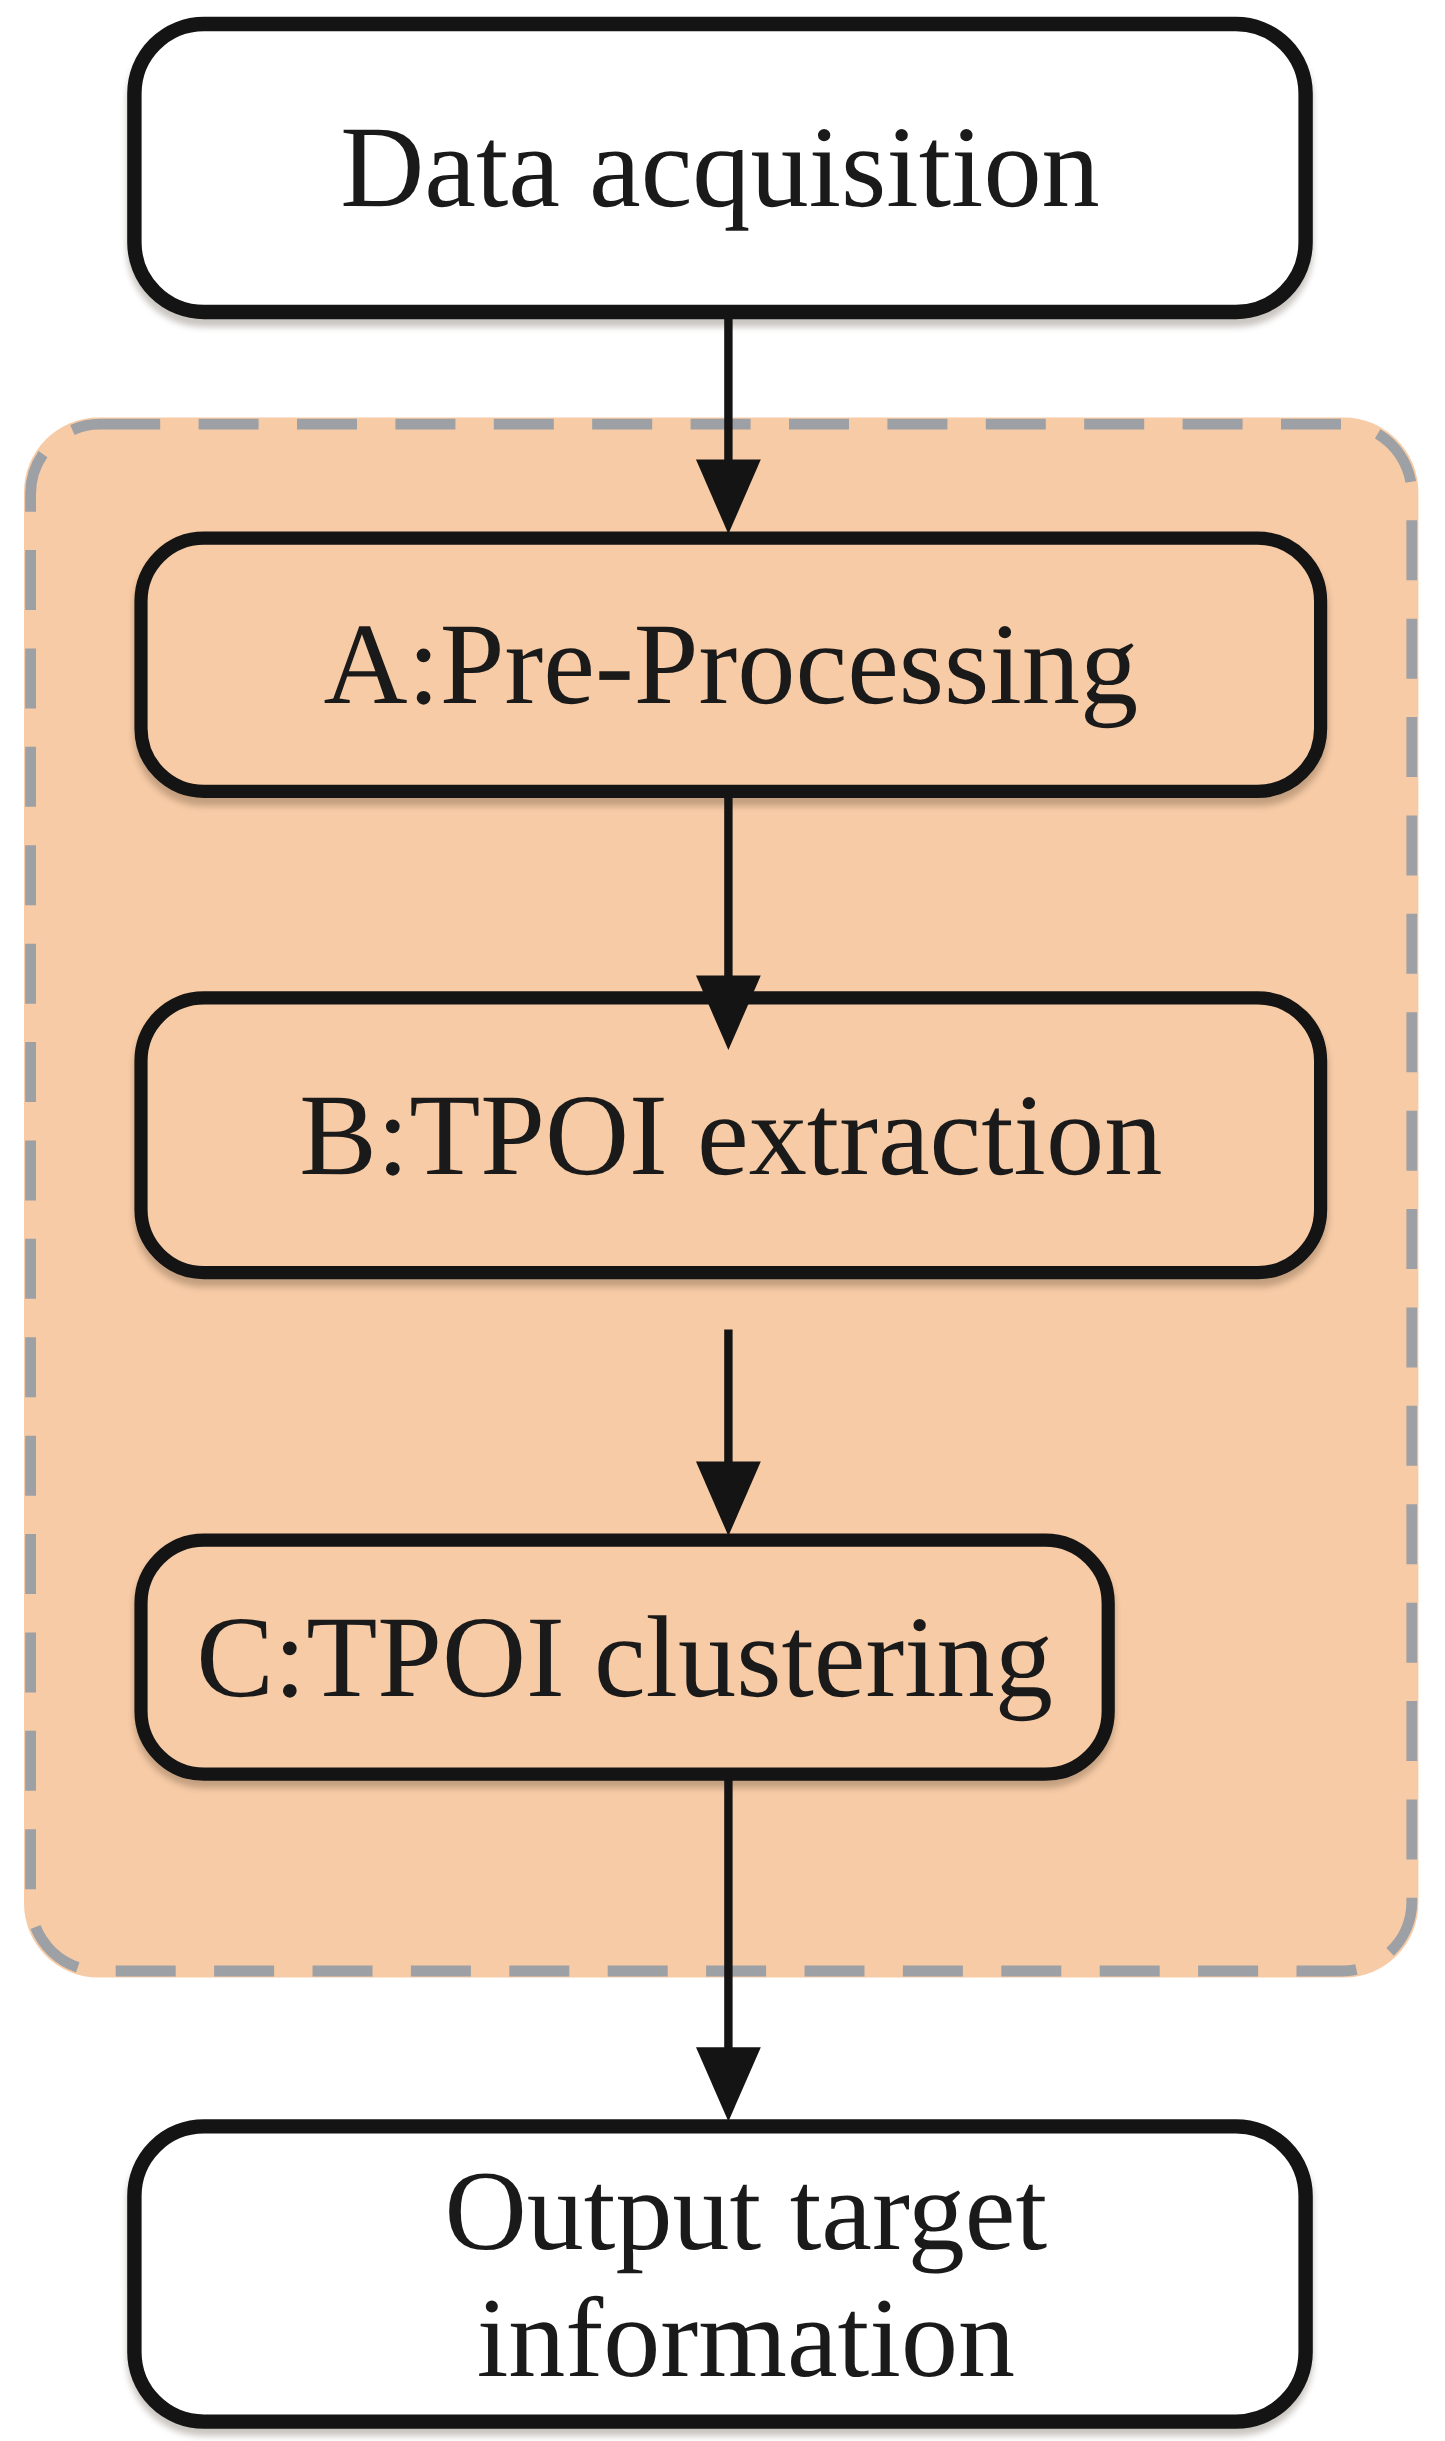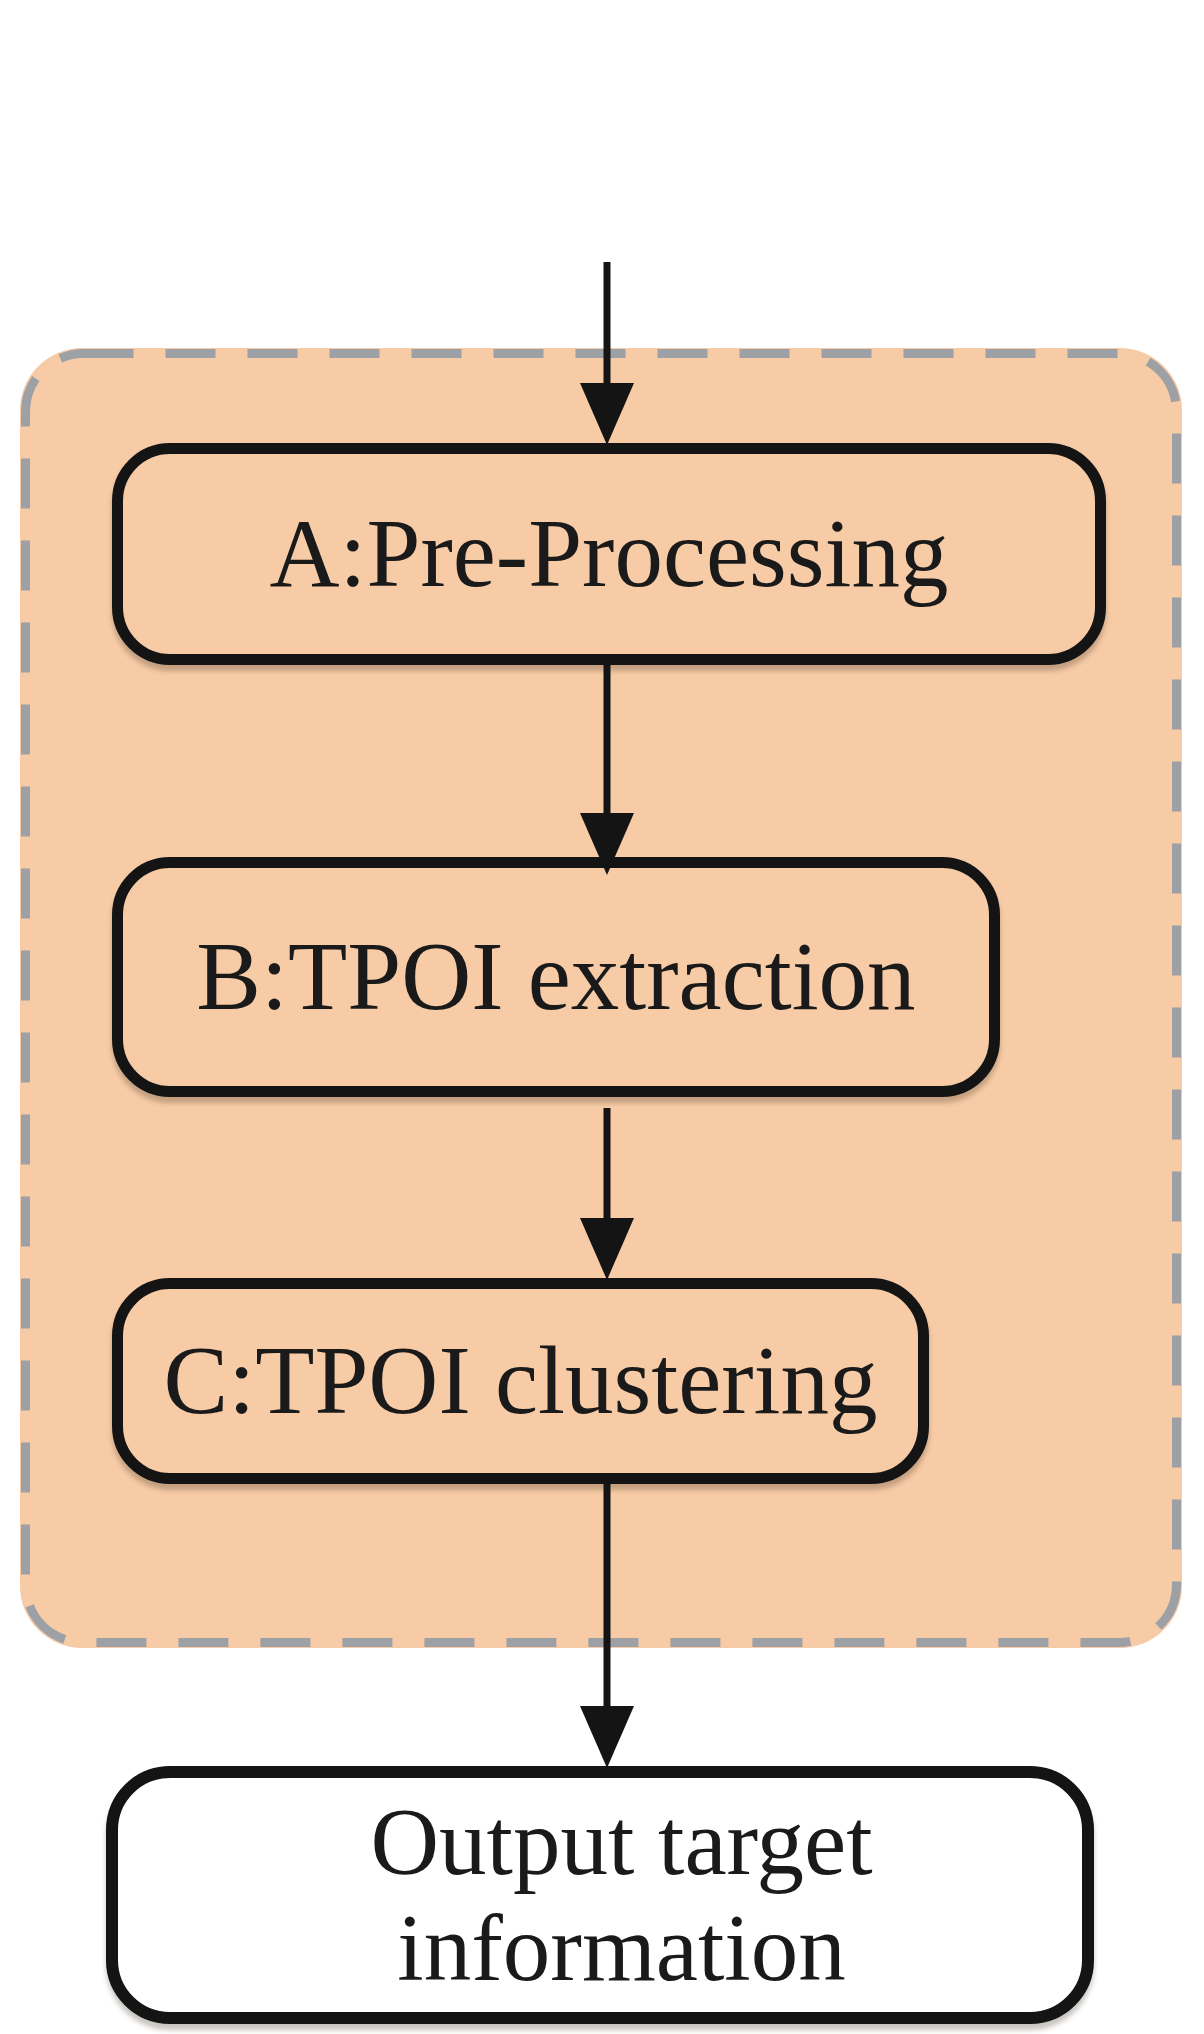--- a/index.html
+++ b/index.html
@@ -51,21 +51,21 @@
   }
   .node.white { background: #ffffff; }
   .node.orange {
     background: var(--group-fill, #F7CBA6);
     border-width: 11px;
     border-radius: 58px;
   }
 
   #node-data-acquisition { left: 106px; top: 14px;  width: 988px; height: 252px; }
   #node-pre-processing   { left: 112px; top: 443px; width: 994px; height: 222px; }
-  #node-tpoi-extraction  { left: 112px; top: 857px; width: 888px; height: 240px; text-align: center; }
+  #node-tpoi-extraction  { left: 112px; top: 826px; width: 994px; height: 240px; text-align: center; }
   #node-tpoi-clustering  { left: 112px; top: 1278px;width: 817px; height: 206px; }
   #node-output           { left: 106px; top: 1766px;width: 988px; height: 258px; font-size: 95px; line-height: 1.12; padding-left: 43px; }
   #node-output .label    { max-width: 690px; }
 
   
   #arrows {
     position: absolute;
     left: 0; top: 0;
     width: 1204px;
     height: 2034px;
@@ -78,20 +78,23 @@
 <body>
 
 <div class="canvas">
 
   <div class="group">
     <svg viewBox="0 0 1162 1300" aria-hidden="true">
       <rect x="5.5" y="5.5" width="1151" height="1289" rx="58" fill="none" style="stroke: var(--group-border, #9DA0A4);" stroke-width="9" stroke-dasharray="50 32"></rect>
     </svg>
   </div>
 
+  <div class="node white" id="node-data-acquisition">
+    <span class="label">Data acquisition</span>
+  </div>
 
   <div class="node orange" id="node-pre-processing">
     <span class="label">A:Pre-Processing</span>
   </div>
 
   <div class="node orange" id="node-tpoi-extraction">
     <span class="label">B:TPOI extraction</span>
   </div>
 
   <div class="node orange" id="node-tpoi-clustering">

